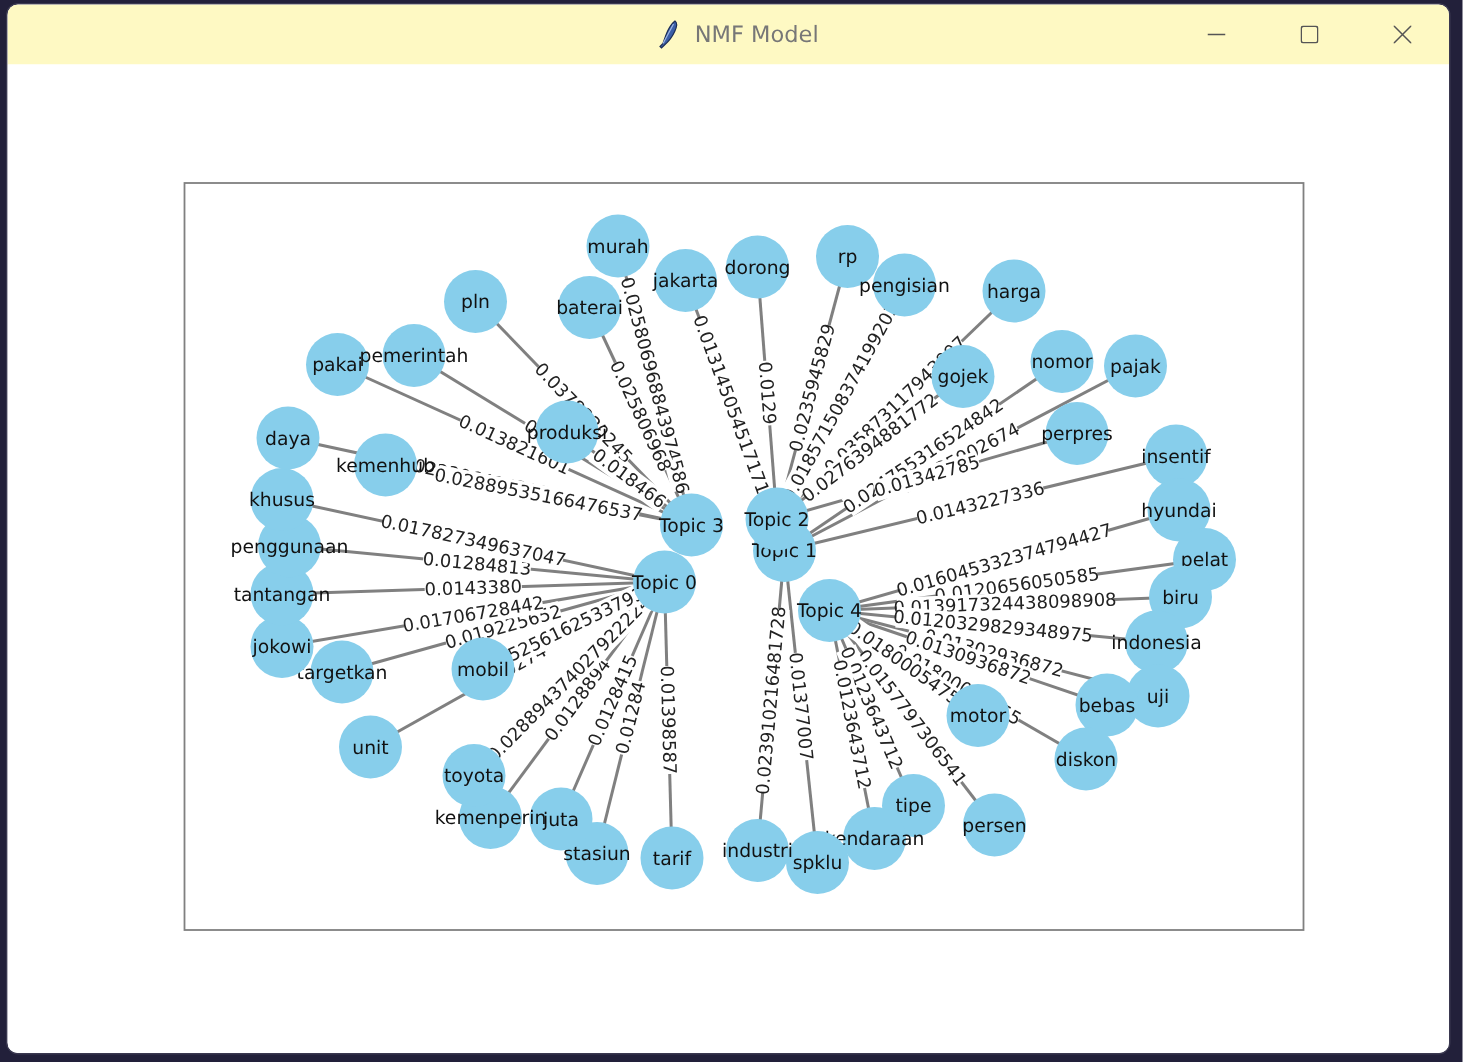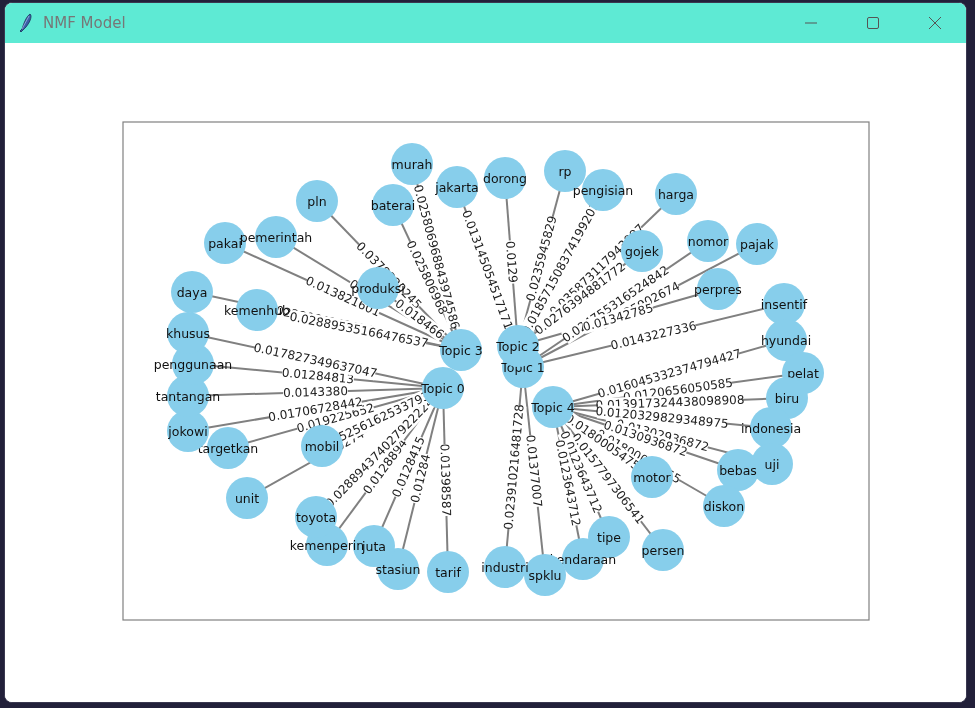--- a/index.html
+++ b/index.html
@@ -1,20 +1,20 @@
 <!DOCTYPE html>
 <html><head>
 <meta charset="utf-8">
 <style>
   html, body { margin:0; padding:0; }
   body { width:975px; height:708px; background:#22203a; position:relative; overflow:hidden;
          font-family:"DejaVu Sans", sans-serif; }
   .window { position:absolute; left:4px; top:2px; width:961px; height:699px; background:#ffffff;
             border-radius:8px; overflow:hidden; border:1px solid #3a3850; }
-  .titlebar { height:40px; background:#5eead4; display:flex; align-items:center; position:relative; }
+  .titlebar { height:40px; background:#fef9c3; display:flex; align-items:center; position:relative;justify-content:center; }
   .app-icon { width:18px; height:20px; margin-left:12px; }
   .title { margin-left:8px; font-size:15px; color:#777777; font-family:"DejaVu Sans", sans-serif; }
   .controls { position:absolute; right:0; top:0; height:40px; display:flex; }
   .ctrl { width:62px; height:40px; display:flex; align-items:center; justify-content:center; color:#555; cursor:default; }
   .ctrl svg { display:block; }
   .canvas { position:absolute; left:0; top:40px; width:961px; height:659px; background:#fff; }
   svg.graph { position:absolute; left:0; top:0; }
   .frame { fill:none; stroke:#808080; stroke-width:1.2; }
   .edge { stroke:#808080; stroke-width:2; }
   .elabel { font-family:"DejaVu Sans", sans-serif; font-size:12px; fill:#222; }

